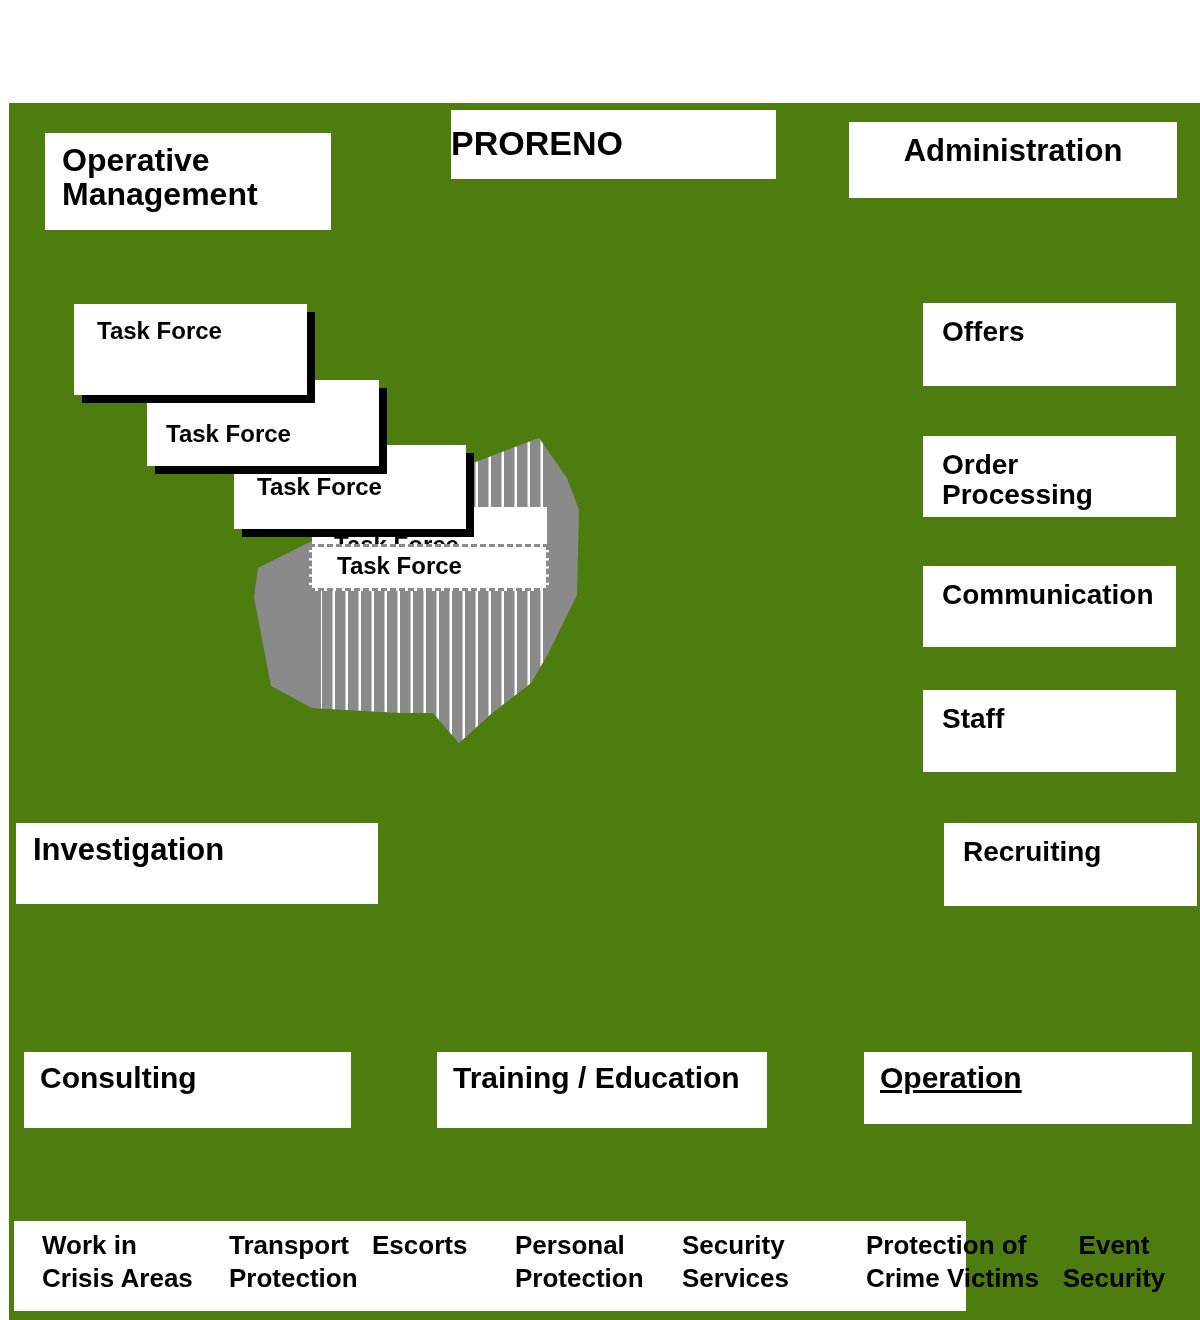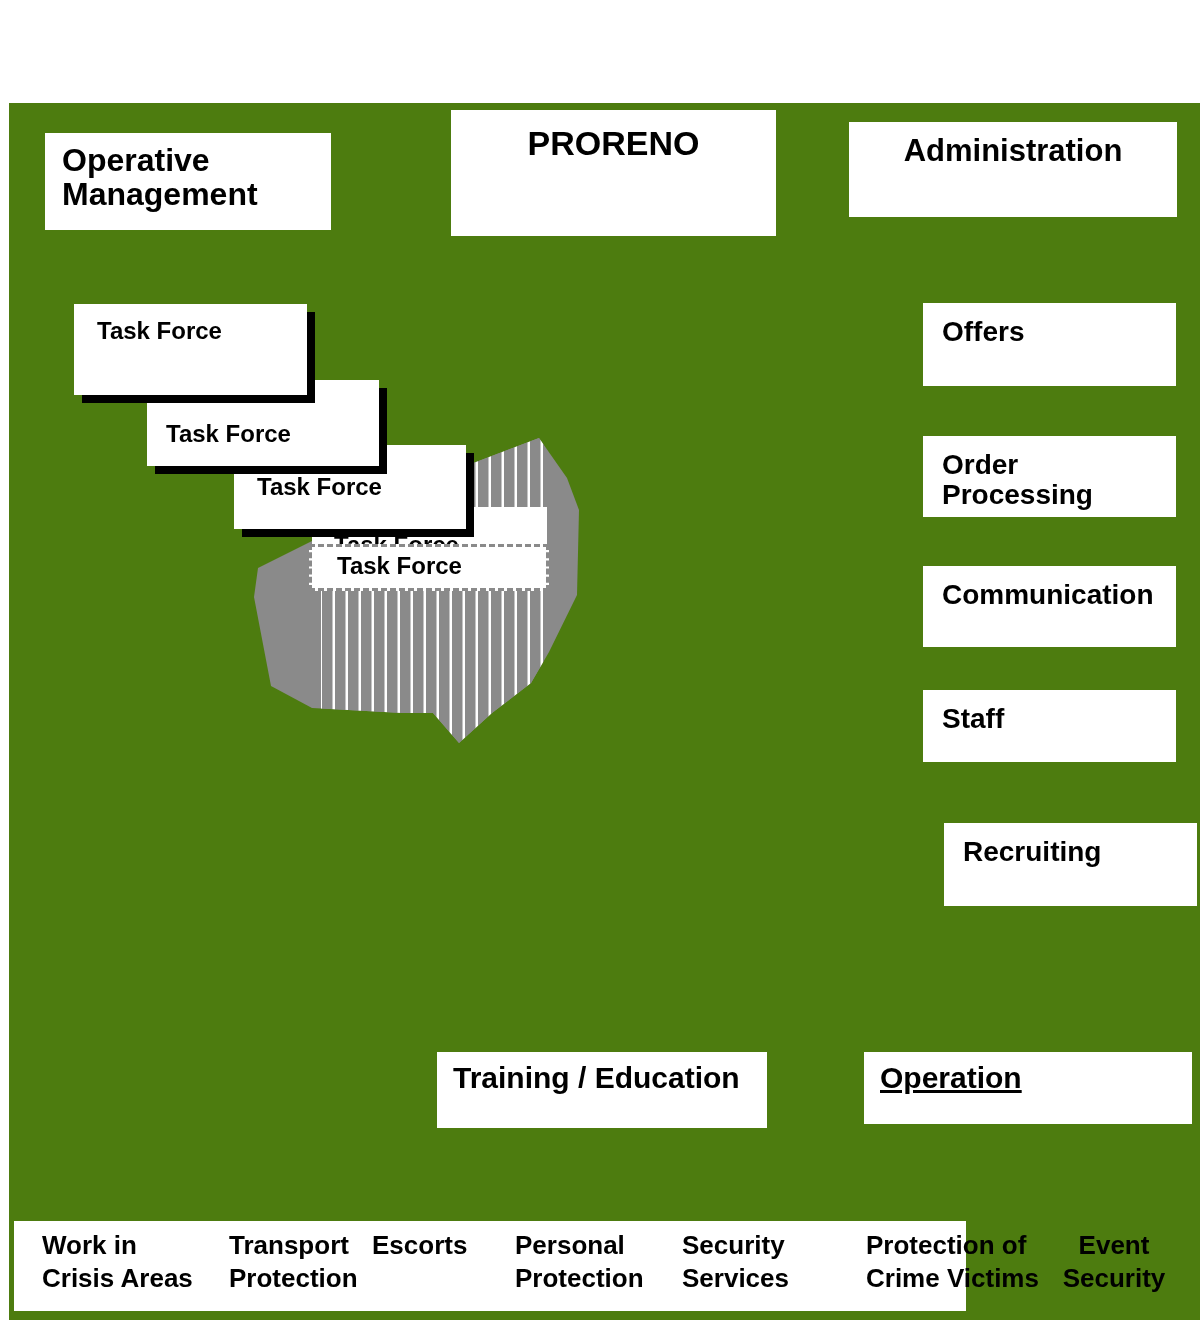--- a/index.html
+++ b/index.html
@@ -4,37 +4,37 @@
 <style>
   html,body{margin:0;padding:0;background:#ffffff;}
   #stage{position:relative;width:1200px;height:1320px;background:#ffffff;
          font-family:"Liberation Sans", sans-serif;font-weight:bold;color:#000;overflow:hidden;}
   #canvas{position:absolute;left:9px;top:103px;width:1191px;height:1217px;background:#4d7c0f;}
   .box{position:absolute;background:#ffffff;box-sizing:border-box;}
   .shadow{box-shadow:8px 8px 0 #000000;}
   .lbl{display:block;}
   
   .op-mgmt{left:36px;top:30px;width:286px;height:97px;padding:10px 0 0 17px;font-size:32px;line-height:34px;z-index:10;}
-  .proreno{left:442px;top:7px;width:325px;height:126px;padding-top:14px;text-align:center;font-size:34px;z-index:10;}
-  .admin{left:840px;top:19px;width:328px;height:95px;padding-top:11px;text-align:center;font-size:31px;z-index:10;}
+  .proreno{left:442px;top:7px;width:325px;height:69px;padding-top:14px;font-size:34px;z-index:10;}
+  .admin{left:840px;top:19px;width:328px;height:76px;padding-top:11px;text-align:center;font-size:31px;z-index:10;}
   
   .tf{font-size:24px;}
   .tf1{left:65px;top:201px;width:233px;height:91px;padding:13px 0 0 23px;z-index:9;}
   .tf2{left:138px;top:277px;width:232px;height:86px;padding:40px 0 0 19px;z-index:8;}
   .tf3{left:225px;top:342px;width:232px;height:84px;padding:28px 0 0 23px;z-index:7;}
   .tf4{left:303px;top:404px;width:235px;height:80px;padding:24px 0 0 22px;z-index:3;}
   .tf5{left:300px;top:441px;width:240px;height:47px;padding:5px 0 0 25px;z-index:5;border:3px dashed #8a8a8a;}
   
   #blob{position:absolute;left:235px;top:327px;z-index:1;}
   
   .rc{left:914px;width:253px;padding:14px 0 0 19px;font-size:28px;line-height:30px;z-index:10;}
   .rc0{top:200px;height:83px;}
   .rc1{top:333px;height:81px;}
   .rc2{top:463px;height:81px;}
-  .rc3{top:587px;height:72px;}
+  .rc3{top:587px;height:82px;}
   .rc4{top:720px;height:83px;margin-left:21px;}
   
   .invest{left:7px;top:720px;width:362px;height:81px;padding:9px 0 0 17px;font-size:31px;z-index:10;}
   
   .br{font-size:30px;padding:9px 0 0 16px;z-index:10;height:76px;}
   .br0{left:15px;top:949px;width:327px;}
   .br1{left:428px;top:949px;width:330px;}
   .br2{left:855px;top:949px;width:328px;height:72px;text-decoration:underline;}
   
   .strip{left:5px;top:1118px;width:952px;height:90px;z-index:10;}
@@ -102,21 +102,27 @@
     <div class="box rc rc2">
       <span class="lbl">Communication</span>
     </div>
     <div class="box rc rc3">
       <span class="lbl">Staff</span>
     </div>
     <div class="box rc rc4">
       <span class="lbl">Recruiting</span>
     </div>
 
+    <div class="box invest">
+      <span class="lbl">Investigation</span>
+    </div>
 
+    <div class="box br br0">
+      <span class="lbl">Consulting</span>
+    </div>
     <div class="box br br1">
       <span class="lbl">Training / Education</span>
     </div>
     <div class="box br br2">
       <span class="lbl">Operation</span>
     </div>
 
     <div class="box strip">
       <span class="svc svc0">Work in Crisis Areas</span>
       <span class="svc svc1">Transport Protection</span>

